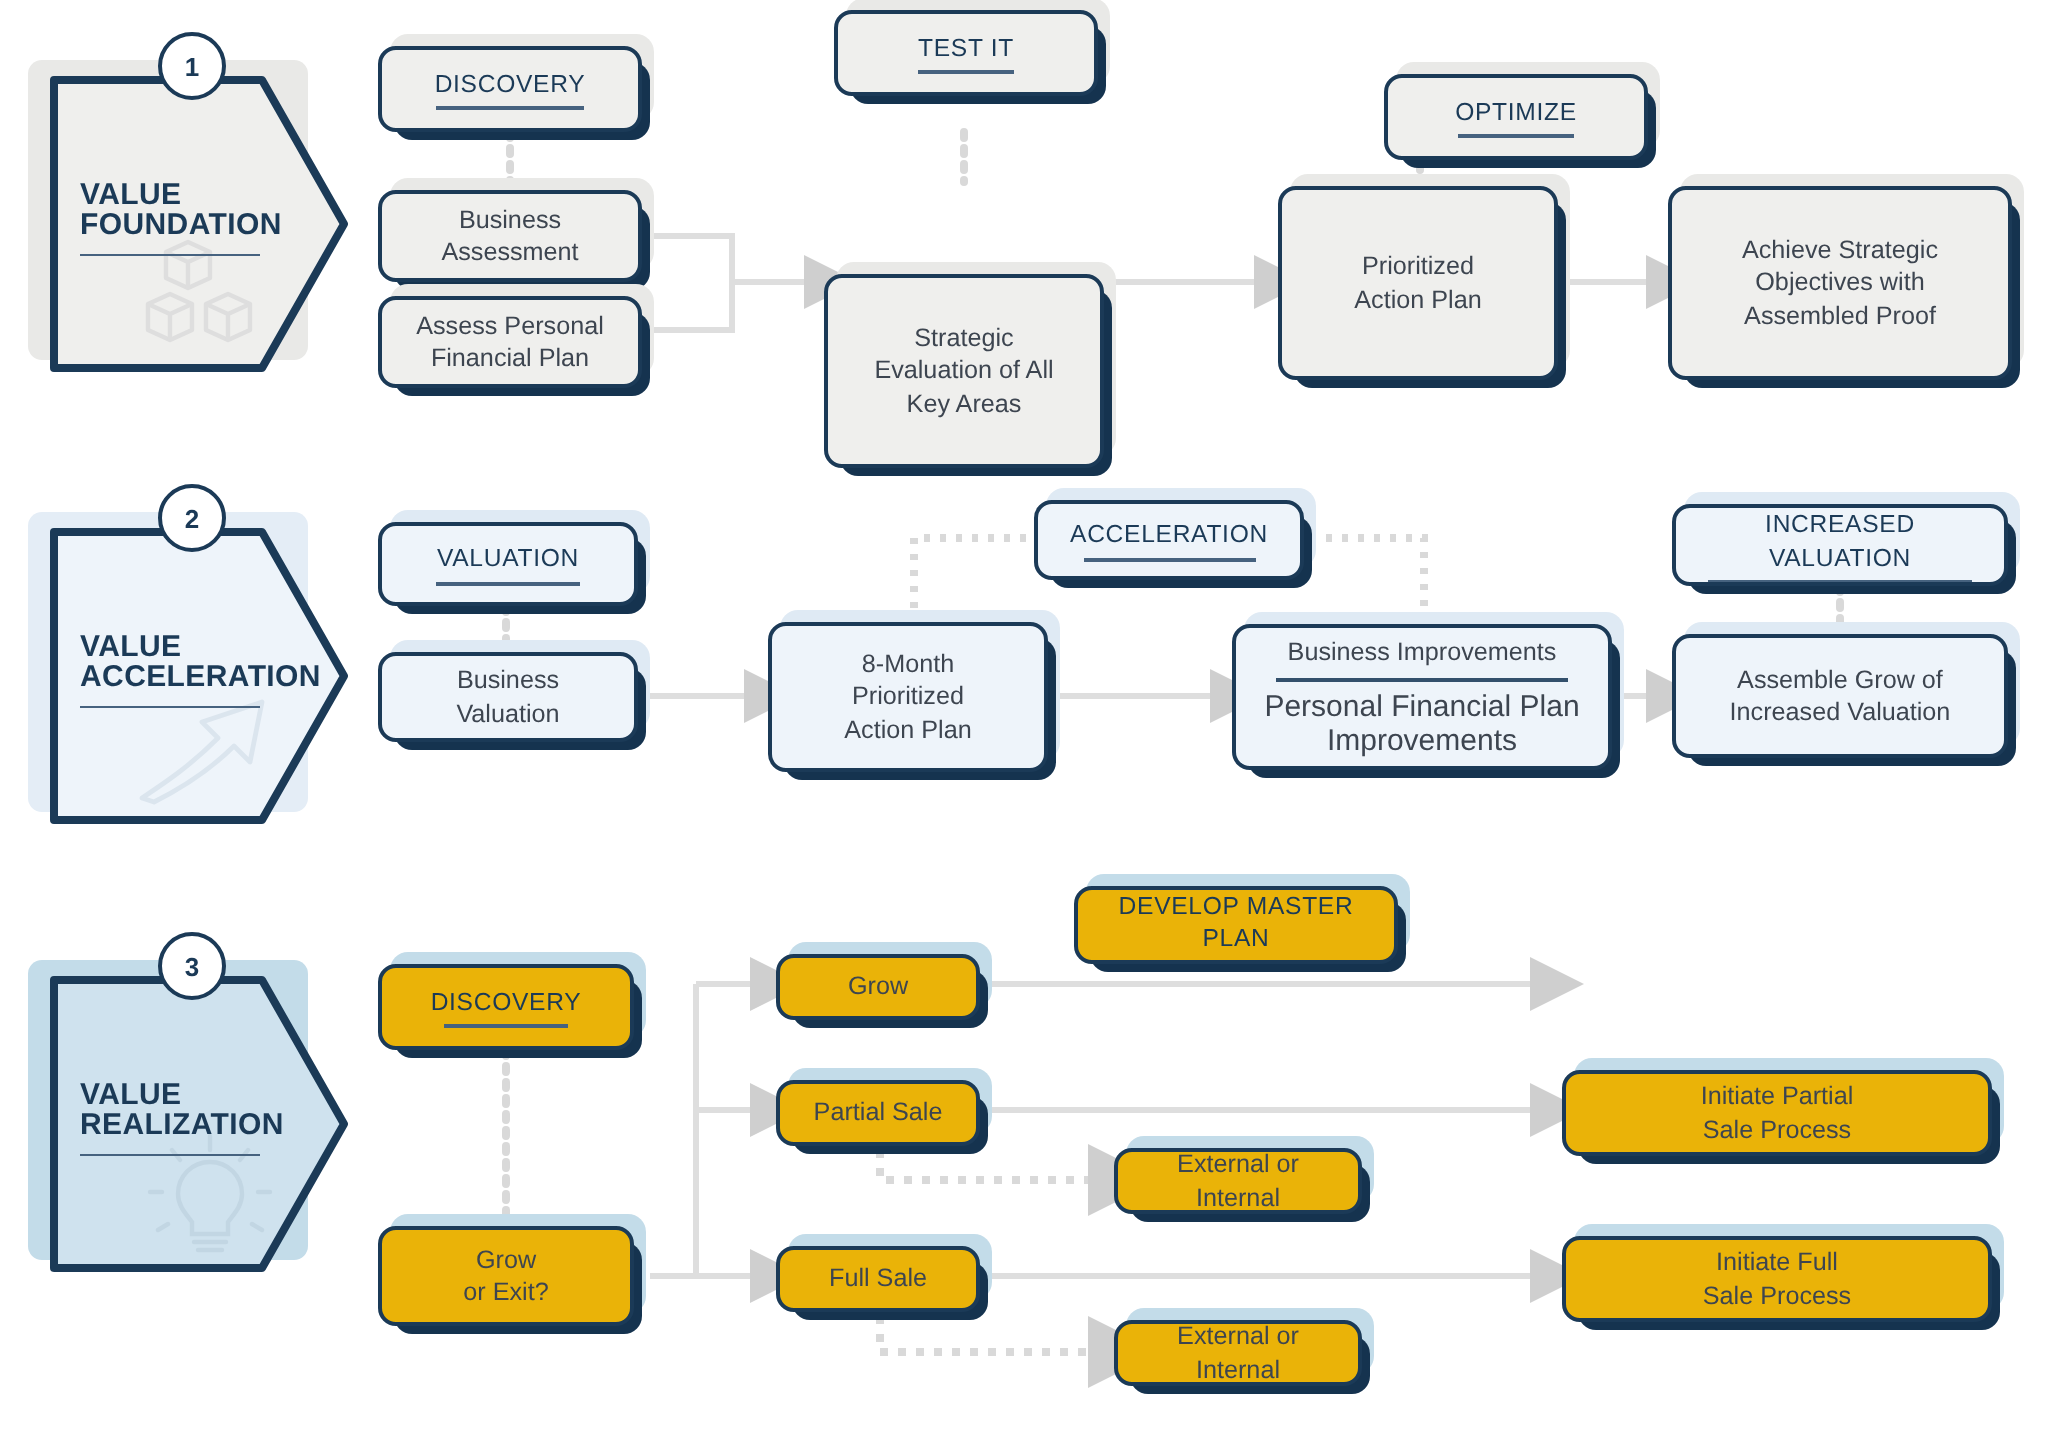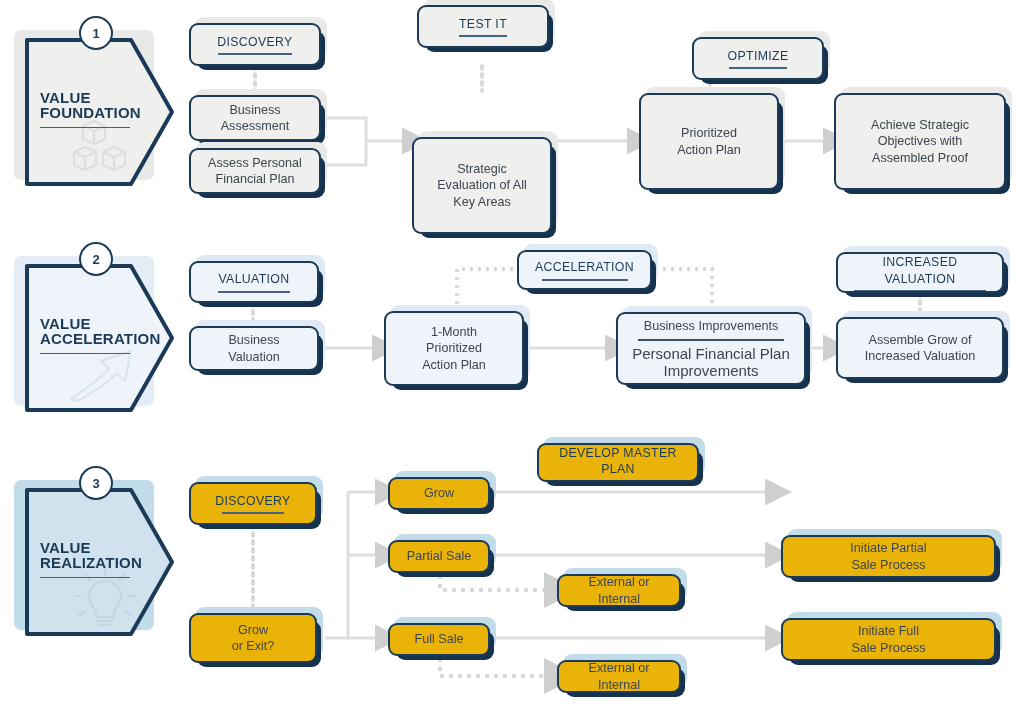--- a/index.html
+++ b/index.html
@@ -271,21 +271,21 @@
     <div class="face">
       <div class="txt">Business</div>
       <div class="txt">Valuation</div>
     </div>
   </div>
 
   <div class="node p2" style="left:384px;top:311px;width:140px;height:75px;">
     <div class="back"></div>
     <div class="shadow"></div>
     <div class="face">
-      <div class="txt">1-Month</div>
+      <div class="txt">8-Month</div>
       <div class="txt">Prioritized</div>
       <div class="txt">Action Plan</div>
     </div>
   </div>
 
   <div class="node p2 hdr" style="left:517px;top:250px;width:135px;height:40px;">
     <div class="back"></div>
     <div class="shadow"></div>
     <div class="face">
       <div class="txt">ACCELERATION</div>

